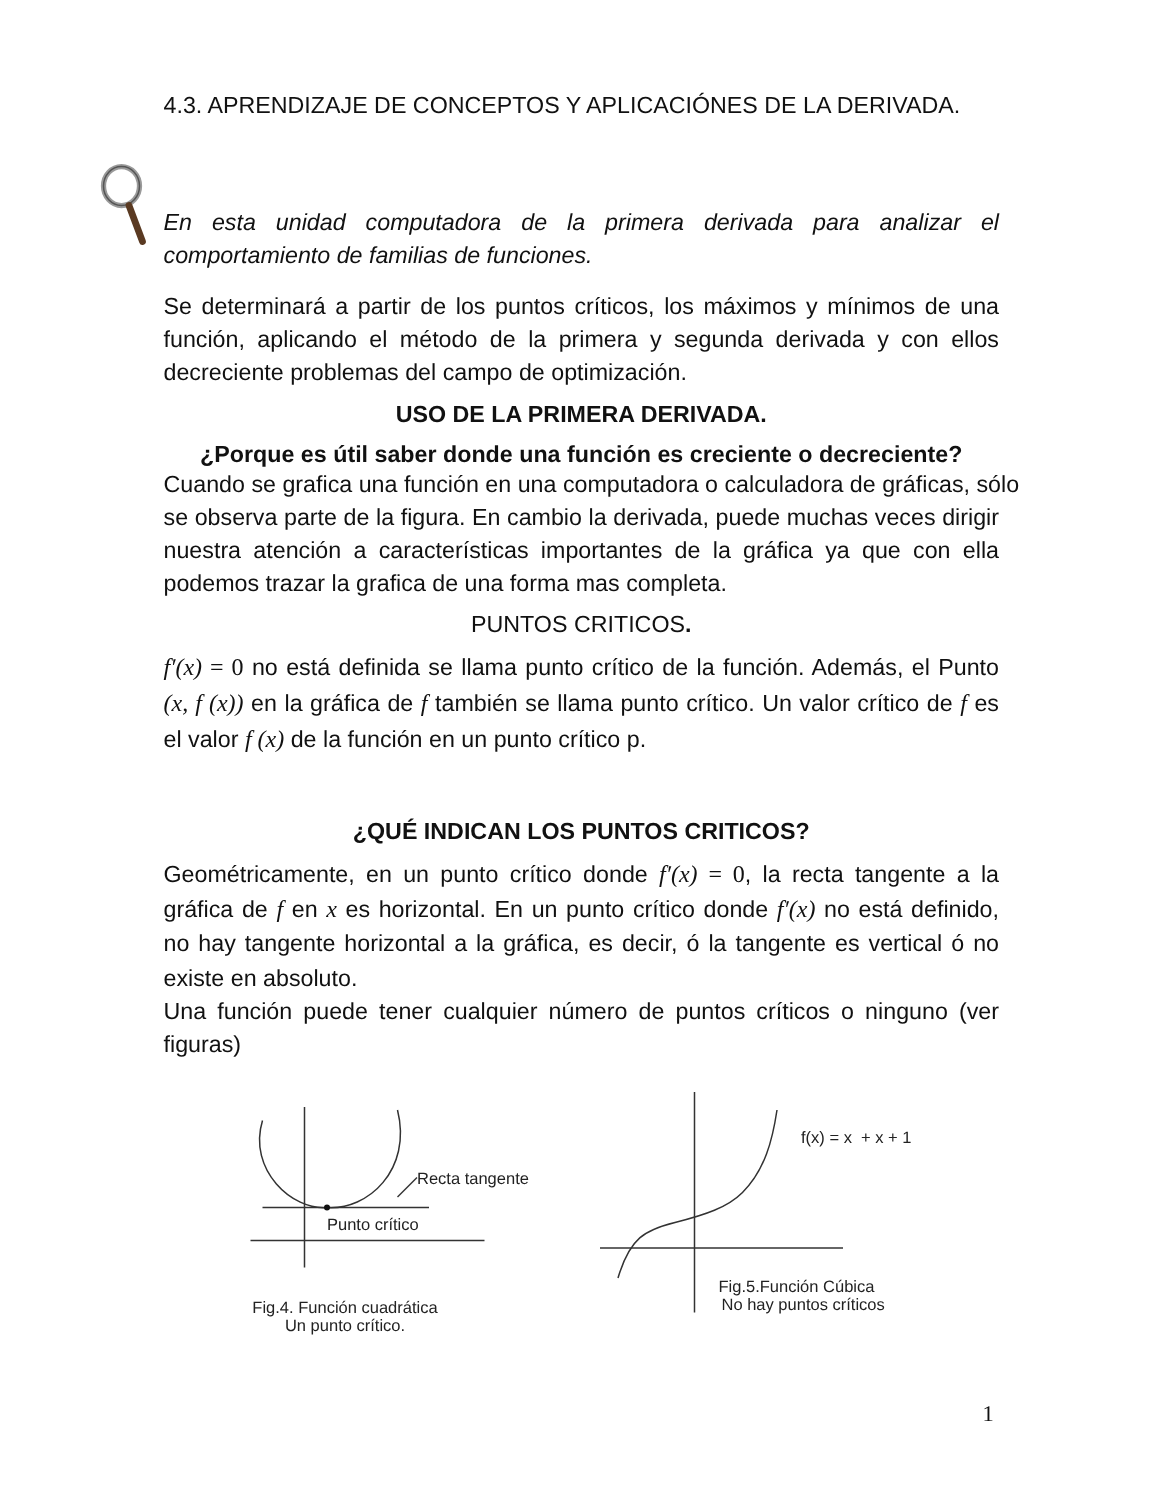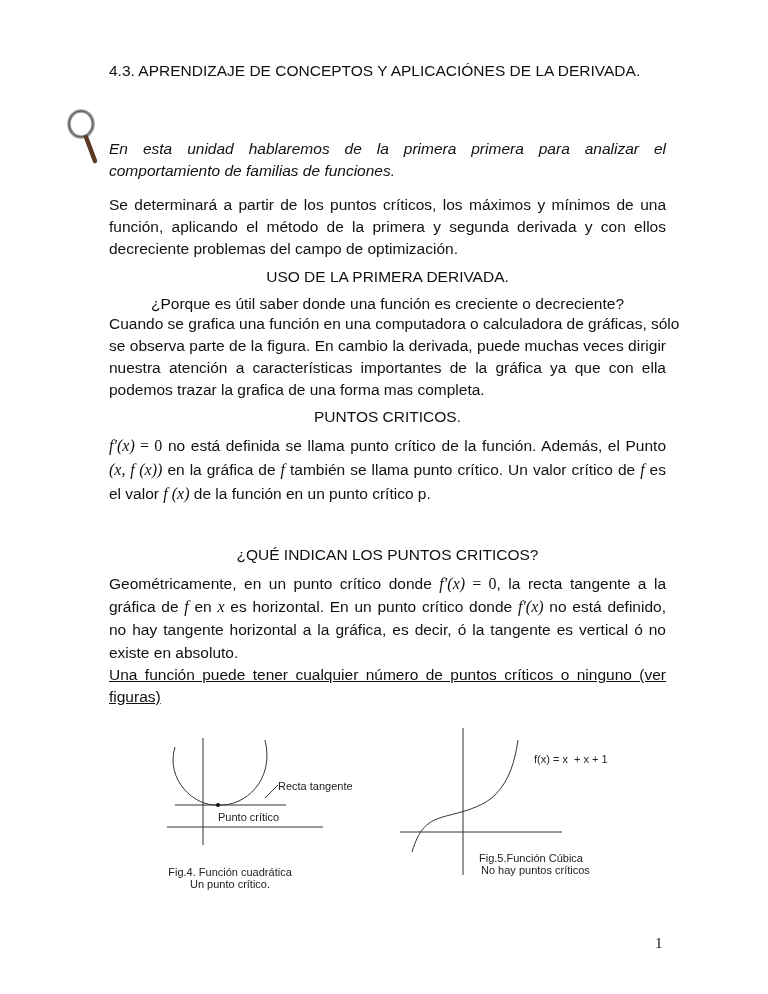--- a/index.html
+++ b/index.html
@@ -3,41 +3,41 @@
 <meta charset="utf-8">
 <style>
   html, body { margin:0; padding:0; background:#ffffff; }
   body { width:768px; height:994px; position:relative; overflow:hidden;
          font-family:"Liberation Sans", sans-serif; color:#111; font-size:15.5px; }
   .abs { position:absolute; }
   .para { position:absolute; left:109px; width:557px; line-height:22px; text-align:justify; }
   .line { display:block; text-align:justify; text-align-last:justify; white-space:nowrap; }
   .line.last { text-align-last:left; }
   .center { text-align:center; }
-  .bold { font-weight:normal; }
+  .bold { font-weight:bold; }
   .ital { font-style:italic; }
   .math { font-family:"Liberation Serif", serif; font-style:italic; font-size:16px; }
   .mathr { font-family:"Liberation Serif", serif; font-size:16px; }
   .fig-text { font-size:11px; color:#222; }
 </style>
 </head>
 <body>
 
 <div class="abs" style="left:109px; top:62px; font-size:15.5px;text-align:center;">4.3. APRENDIZAJE DE CONCEPTOS Y APLICACIÓNES DE LA DERIVADA.</div>
 
 <div class="abs" style="left:64px; top:108px; width:50px; height:60px;">
   <svg width="50" height="60" viewBox="0 0 50 60">
     <ellipse cx="17" cy="16" rx="12" ry="13" fill="none" stroke="#9a9a9a" stroke-width="3.5"></ellipse>
     <ellipse cx="17" cy="16" rx="12" ry="13" fill="none" stroke="#555" stroke-width="1"></ellipse>
     <line x1="22" y1="29" x2="31" y2="53" stroke="#5a3a22" stroke-width="4.5" stroke-linecap="round"></line>
   </svg>
 </div>
 
 <div class="para ital" style="top:138px;">
-  <span class="line">En esta unidad hablaremos de la primera primera para analizar el</span>
+  <span class="line">En esta unidad computadora de la primera derivada para analizar el</span>
   <span class="line last">comportamiento de familias de funciones.</span>
 </div>
 
 <div class="para" style="top:194px;">
   <span class="line">Se determinará a partir de los puntos críticos, los máximos y mínimos de una</span>
   <span class="line">función, aplicando el método de la primera y segunda derivada y con ellos</span>
   <span class="line last">decreciente problemas del campo de optimización.</span>
 </div>
 
 <div class="abs bold center" style="left:109px; width:557px; top:268px;">USO DE LA PRIMERA DERIVADA.</div>
@@ -58,21 +58,21 @@
   <span class="line last"><span>el valor </span><span class="math">f (x)</span><span> de la función en un punto crítico p.</span></span>
 </div>
 
 <div class="abs bold center" style="left:109px; width:557px; top:546px;">¿QUÉ INDICAN LOS PUNTOS CRITICOS?</div>
 <div class="para" style="top:572px; line-height:23px;">
   <span class="line"><span>Geométricamente, en un punto crítico donde </span><span class="math">f′(x)</span><span class="mathr"> = 0</span><span>, la recta tangente a la</span></span>
   <span class="line"><span>gráfica de </span><span class="math">f</span><span> en </span><span class="math">x</span><span> es horizontal. En un punto crítico donde </span><span class="math">f′(x)</span><span> no está definido,</span></span>
   <span class="line">no hay tangente horizontal a la gráfica, es decir, ó la tangente es vertical ó no</span>
   <span class="line last">existe en absoluto.</span>
 </div>
-<div class="para" style="top:664px;text-decoration:underline;">
+<div class="para" style="top:664px;">
   <span class="line">Una función puede tener cualquier número de puntos críticos o ninguno (ver</span>
   <span class="line last">figuras)</span>
 </div>
 
 <div class="abs" style="left:150px; top:725px; width:220px; height:160px;">
   <svg width="220" height="160" viewBox="0 0 220 160" style="position:absolute;left:0;top:0;">
     <line x1="53" y1="13" x2="53" y2="120" stroke="#333" stroke-width="1"></line>
     <line x1="17" y1="102" x2="173" y2="102" stroke="#333" stroke-width="1"></line>
     <line x1="25" y1="80" x2="136" y2="80" stroke="#333" stroke-width="1"></line>
     <path d="M25,22 C15,55 45,82 68,80 C95,82 125,55 115,15" fill="none" stroke="#333" stroke-width="1"></path>

